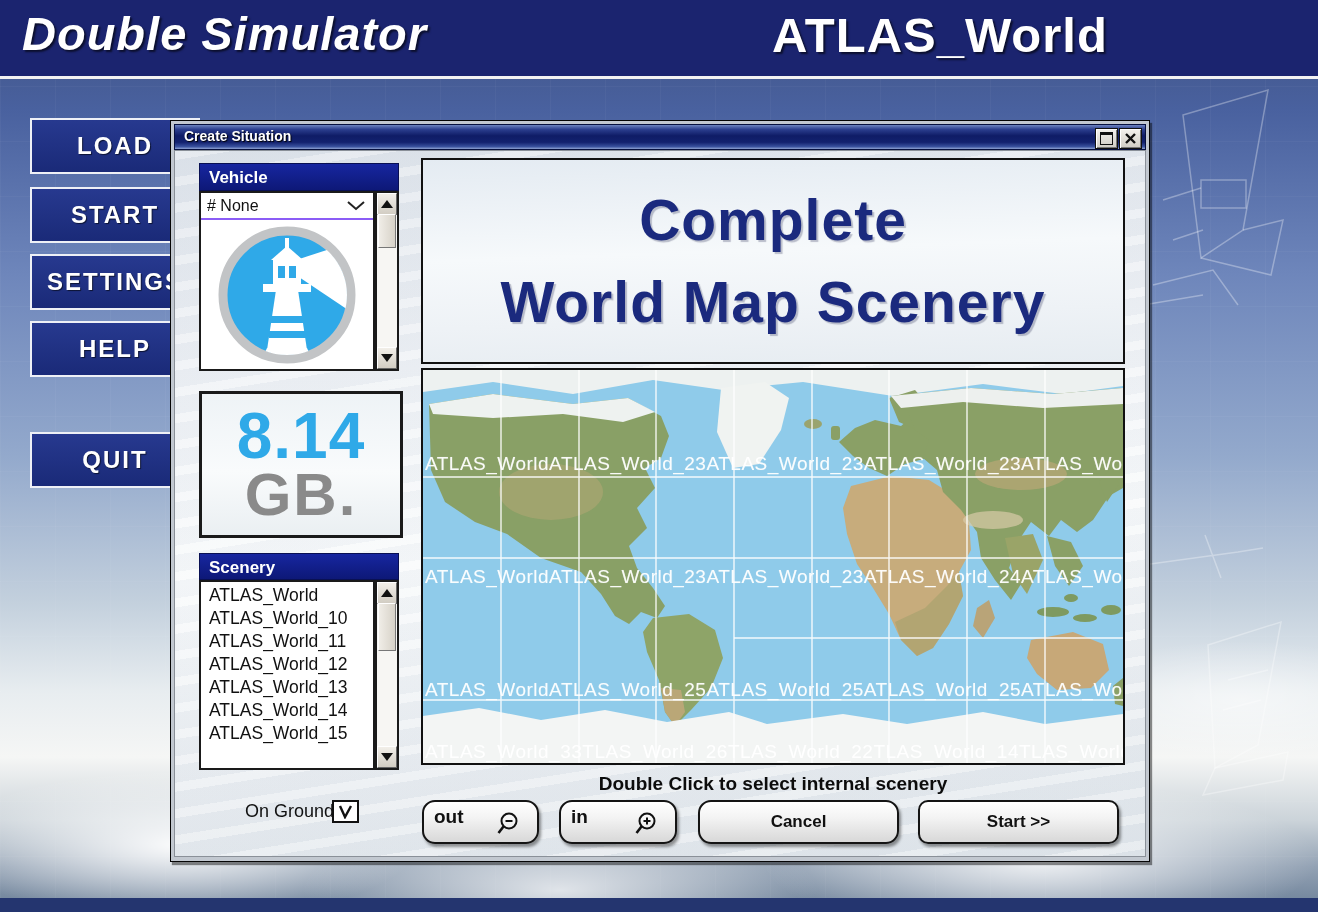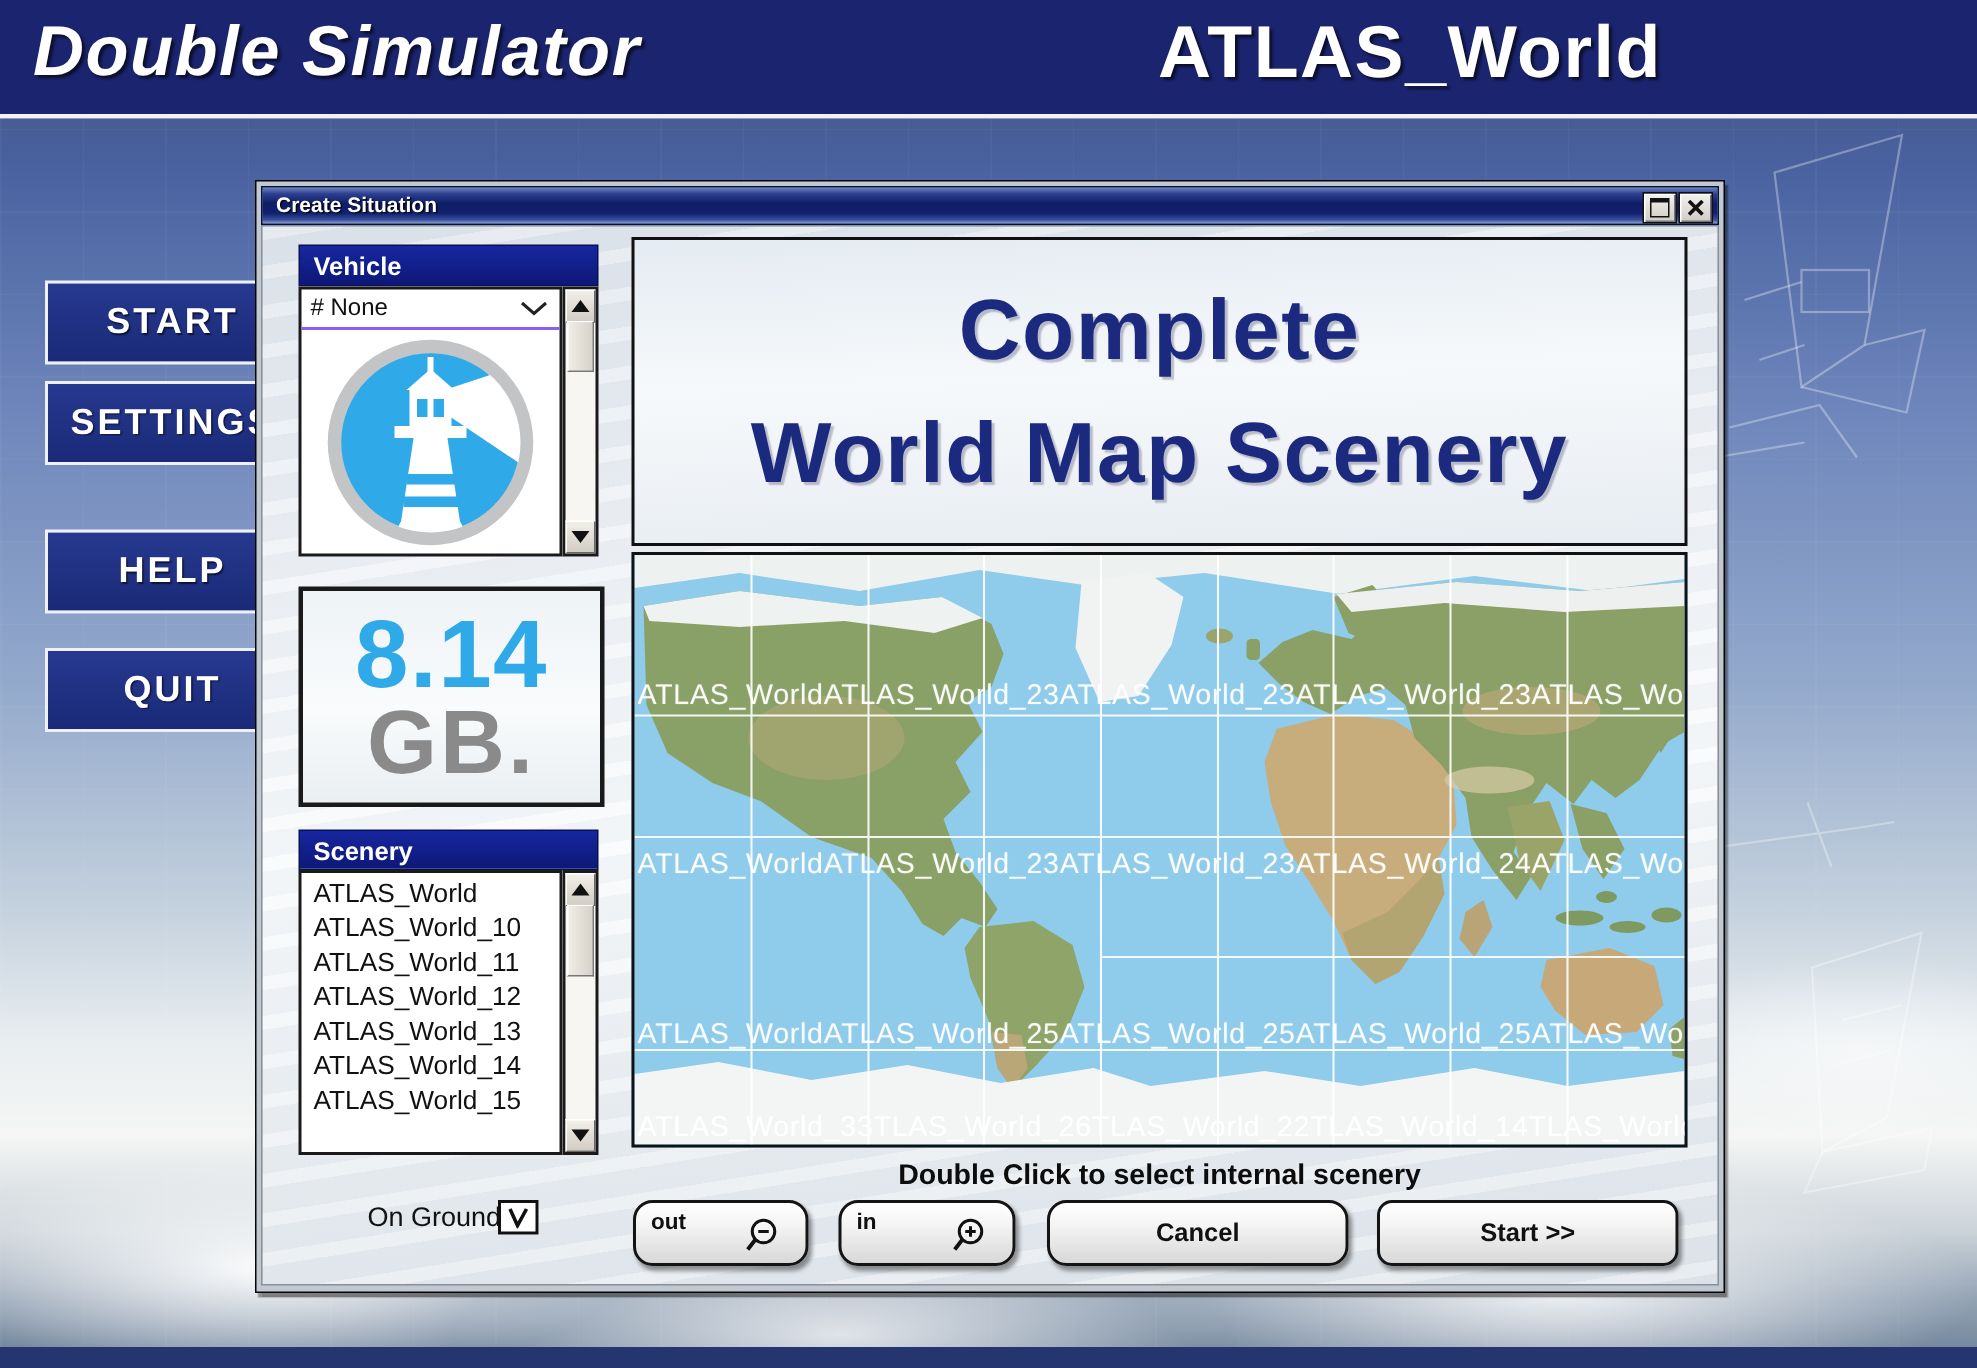--- a/index.html
+++ b/index.html
@@ -75,21 +75,21 @@
   .hint{position:absolute;text-align:center;font-size:19px;font-weight:600;color:#0c0c0c;}
 
   .og-label{position:absolute;font-size:18px;color:#111;}
   .og-check{position:absolute;width:27px;height:23px;background:#fff;border:2px solid #111;box-sizing:border-box;
     display:flex;align-items:center;justify-content:center;cursor:pointer;}
 
   .btn{position:absolute;height:44px;border:2px solid #141414;border-radius:13px;
     background:linear-gradient(180deg,#ffffff 0%,#f3f3f3 40%,#d8d8d8 100%);
     box-shadow:2px 3px 3px rgba(0,0,0,.4), inset 0 2px 0 #fff;box-sizing:border-box;
     display:flex;align-items:center;justify-content:center;font-size:17px;font-weight:700;color:#111;cursor:pointer;}
-  .btn-zoom .z-label{position:absolute;left:10px;top:4px;font-size:15px;font-weight:700;}
+  .btn-zoom .z-label{position:absolute;left:10px;top:4px;font-size:19px;font-weight:700;}
   .btn-zoom .z-icon{position:absolute;right:16px;top:9px;}
 </style>
 </head>
 <body>
 
 <div class="screen">
   <div class="bg-grid"></div>
 
   <svg class="jet-svg" style="right:0;top:80px;" width="175" height="780" viewBox="0 0 175 780">
     <g stroke="rgba(255,255,255,.32)" fill="none" stroke-width="1.5">
@@ -108,27 +108,30 @@
   <div class="cloud" style="left:300px;top:820px;width:520px;height:140px;opacity:.8;"></div>
   <div class="cloud" style="left:760px;top:780px;width:560px;height:160px;opacity:.9;"></div>
   <div class="cloud" style="left:1060px;top:640px;width:360px;height:120px;opacity:.55;"></div>
   <div class="footer-bar"></div>
 
   <div class="banner">
     <div class="app-title">Double Simulator</div>
     <div class="world-title">ATLAS_World</div>
   </div>
 
+  <div class="menu-btn" style="top:118px;">
+      <span>LOAD</span>
+    </div>
   <div class="menu-btn" style="top:187px;">
       <span>START</span>
     </div>
   <div class="menu-btn" style="top:254px;">
       <span>SETTINGS</span>
     </div>
-  <div class="menu-btn" style="top:321px;margin-top:32px;">
+  <div class="menu-btn" style="top:321px;">
       <span>HELP</span>
     </div>
   <div class="menu-btn" style="top:388px;margin-top:44px;">
       <span>QUIT</span>
     </div>
 
   <div class="dialog">
     <div class="titlebar">
       <span class="titlebar-text">Create Situation</span>
       <div class="tb-btn tb-max">

